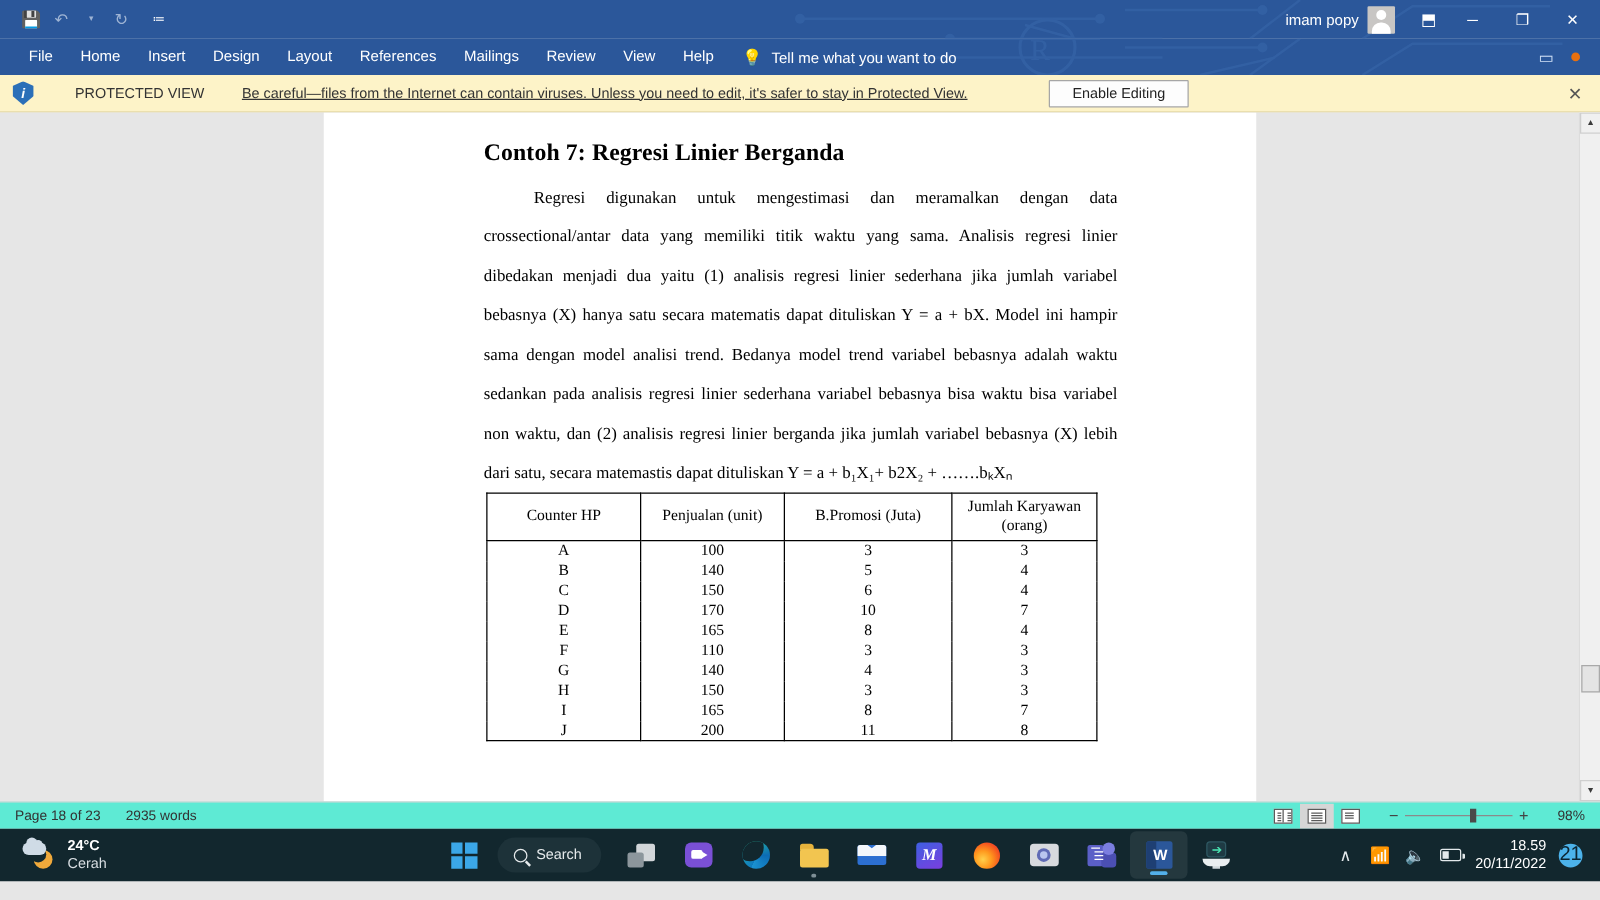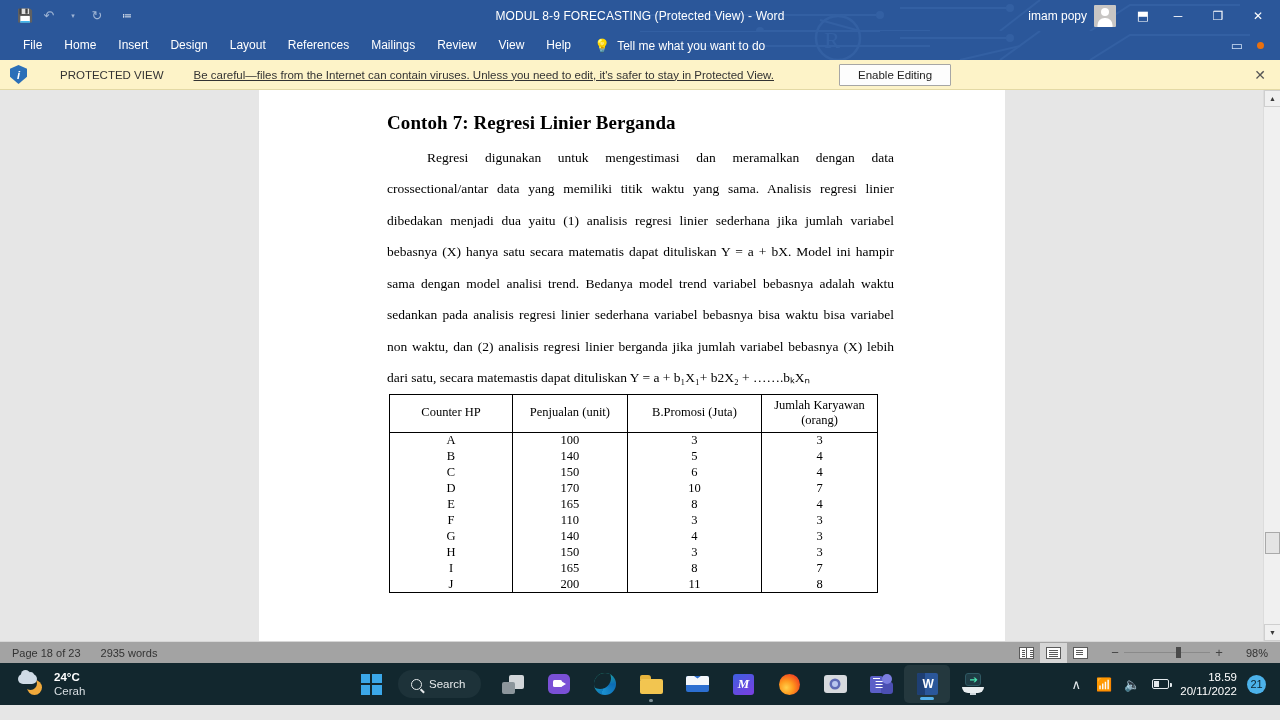--- a/index.html
+++ b/index.html
@@ -131,21 +131,21 @@
     justify-content:center;color:#3a3a3a;font-size:7px;border:1px solid #cfcfcf;
   }
   .vscroll .arr.bottom{position:absolute;bottom:0;}
   .vscroll .thumb{
     position:absolute;left:1px;width:15px;height:22px;background:#e4e4e4;
     border:1px solid #a9a9a9;top:442px;
   }
 
   
   .statusbar{
-    height:22px;background:#a3a3a3;border-top:1px solid #d6d6d6;
+    height:22px;background:#5eead4;border-top:1px solid #d6d6d6;
     display:flex;align-items:center;font-size:11px;color:#333;padding:0 6px;
   }
   .sb-left{display:flex;gap:20px;padding-left:6px;}
   .sb-right{margin-left:auto;display:flex;align-items:center;gap:0;}
   .viewbtn{
     width:27px;height:20px;display:flex;align-items:center;justify-content:center;
   }
   .viewbtn.active{background:#d6d6d6;}
   .viewglyph{width:15px;height:12px;border:1px solid #5a5a5a;position:relative;background:#fff;}
   .viewglyph.read::before{content:"";position:absolute;left:6px;top:0;bottom:0;width:1px;background:#5a5a5a;}
@@ -268,21 +268,21 @@
   .ico-app .base{position:absolute;left:0;bottom:2px;width:22px;height:6px;background:#e9eef0;
     border-radius:0 0 9px 9px;}
   .ico-app .stem{position:absolute;left:8px;bottom:0;width:6px;height:3px;background:#cfd8dc;}
 
   .tray{position:absolute;right:14px;display:flex;align-items:center;gap:0;}
   .trayico{width:28px;height:42px;display:flex;align-items:center;justify-content:center;
     color:#e3e9ec;font-size:13px;}
   .clock{display:flex;flex-direction:column;align-items:flex-end;line-height:1.25;
     color:#fff;font-size:11.5px;margin:0 10px 0 6px;}
   .badge{width:19px;height:19px;border-radius:50%;background:#4cb2ea;color:#0c2430;
-    font-size:11px;display:flex;align-items:center;justify-content:center;}
+    font-size:16px;display:flex;align-items:center;justify-content:center;}
   .battery{width:17px;height:10px;border:1.4px solid #e3e9ec;border-radius:2px;position:relative;}
   .battery::after{content:"";position:absolute;right:-4px;top:3px;width:2px;height:4px;
     background:#e3e9ec;border-radius:0 1px 1px 0;}
   .battery .fill{position:absolute;left:1px;top:1px;bottom:1px;width:5px;background:#e3e9ec;}
 </style>
 </head>
 <body>
 
 <div class="titlebar">
   <svg class="circuit" viewBox="0 0 1280 31" preserveAspectRatio="none">
@@ -305,21 +305,20 @@
   </svg>
 
   <div class="qat">
     <span class="qbtn">💾</span>
     <span class="qbtn dim">↶</span>
     <span class="qbtn dim" style="font-size:7px">▾</span>
     <span class="qbtn dim">↻</span>
     <span class="qbtn" style="font-size:10px;margin-left:6px">≔</span>
   </div>
 
-  <div class="titletext">MODUL 8-9 FORECASTING (Protected View)  -  Word</div>
 
   <div class="tright">
     <span class="username">imam popy</span>
     <span class="avatar"></span>
     <span class="ribbonopt">⬒</span>
     <span class="wbtn">─</span>
     <span class="wbtn">❐</span>
     <span class="wbtn close">✕</span>
   </div>
 </div>

